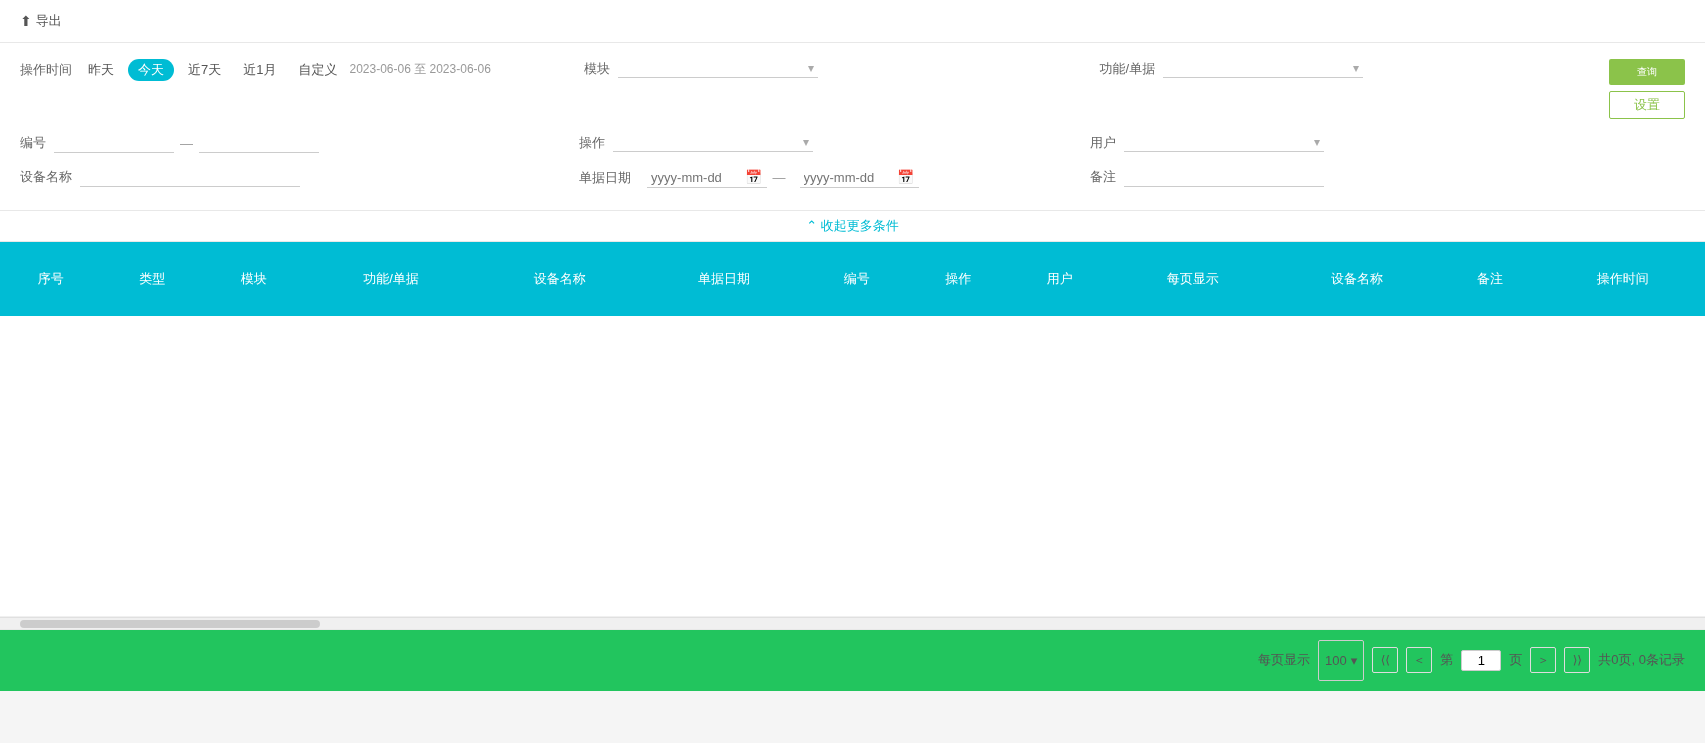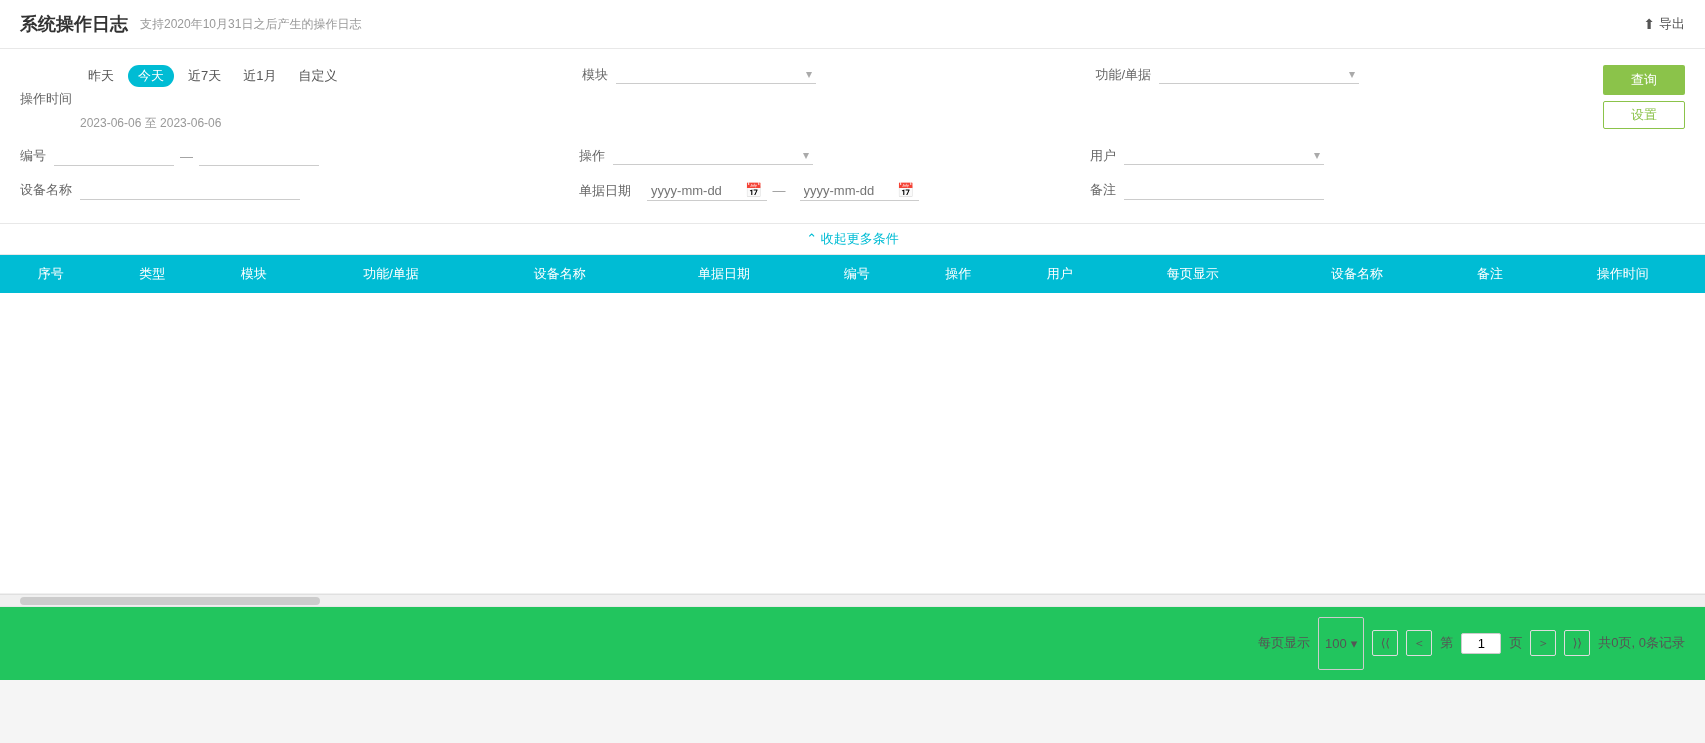--- a/index.html
+++ b/index.html
@@ -66,22 +66,22 @@
     }
     .filter-content {
       flex: 1;
       display: flex;
       align-items: center;
     }
 
     
     .time-filter-group {
       display: flex;
-      flex-direction: column;
-      gap: 16px;
+      flex-direction: row;
+      gap: 4px;
     }
     .time-btns {
       display: flex;
       align-items: center;
       gap: 6px;
     }
     .time-btn {
       padding: 2px 8px;
       border: none;
       background: none;
@@ -92,21 +92,21 @@
     }
     .time-btn.active {
       background: #00bcd4;
       color: #fff;
       border-radius: 12px;
       padding: 2px 10px;
     }
     .time-range-text {
       font-size: 12px;
       color: #999;
-      margin-top: 12px;
+      margin-top: 2px;
     }
 
     
     .select-field {
       display: flex;
       align-items: center;
       border-bottom: 1px solid #ccc;
       padding: 2px 4px;
       min-width: 180px;
       cursor: pointer;
@@ -166,21 +166,21 @@
       color: #00bcd4;
       font-size: 14px;
       cursor: pointer;
     }
     .btn-query {
       background: #8bc34a;
       color: #fff;
       border: none;
       padding: 6px 28px;
       cursor: pointer;
-      font-size: 13px;
+      font-size: 10px;
       border-radius: 2px;
     }
     .btn-setting {
       background: #fff;
       color: #8bc34a;
       border: 1px solid #8bc34a;
       padding: 4px 20px;
       cursor: pointer;
       font-size: 13px;
       border-radius: 2px;
@@ -208,21 +208,21 @@
     table {
       width: 100%;
       border-collapse: collapse;
     }
     thead tr {
       background: #00bcd4;
     }
     thead th {
       color: #fff;
       font-weight: normal;
-      padding: 10px 8px;
+      padding: 28px 8px;
       text-align: center;
       font-size: 13px;
       white-space: nowrap;
     }
     tbody tr {
       border-bottom: 1px solid #f0f0f0;
     }
     tbody td {
       padding: 10px 8px;
       text-align: center;
@@ -243,21 +243,21 @@
       border-top: 1px solid #e8e8e8;
       gap: 8px;
       font-size: 13px;
       color: #555;
     }
     .per-page-select {
       display: flex;
       align-items: center;
       gap: 4px;
       border: 1px solid #ccc;
-      padding: 18px 6px;
+      padding: 12px 6px;
       cursor: pointer;
       border-radius: 2px;
     }
     .page-nav-btn {
       background: none;
       border: 1px solid #ddd;
       width: 26px;
       height: 26px;
       cursor: pointer;
       font-size: 12px;
@@ -293,24 +293,20 @@
       left: 20px;
       width: 300px;
       background: #ccc;
       border-radius: 4px;
     }
   </style>
 </head>
 <body>
 
 <div class="page-header">
-  <div class="page-header-left">
-    <span class="page-title">系统操作日志</span>
-    <span class="page-subtitle">支持2020年10月31日之后产生的操作日志</span>
-  </div>
   <button class="export-btn">
     <span class="export-icon">⬆</span>
     <span>导出</span>
   </button>
 </div>
 
 <div class="filter-panel">
 
   <div class="filter-row">
 

